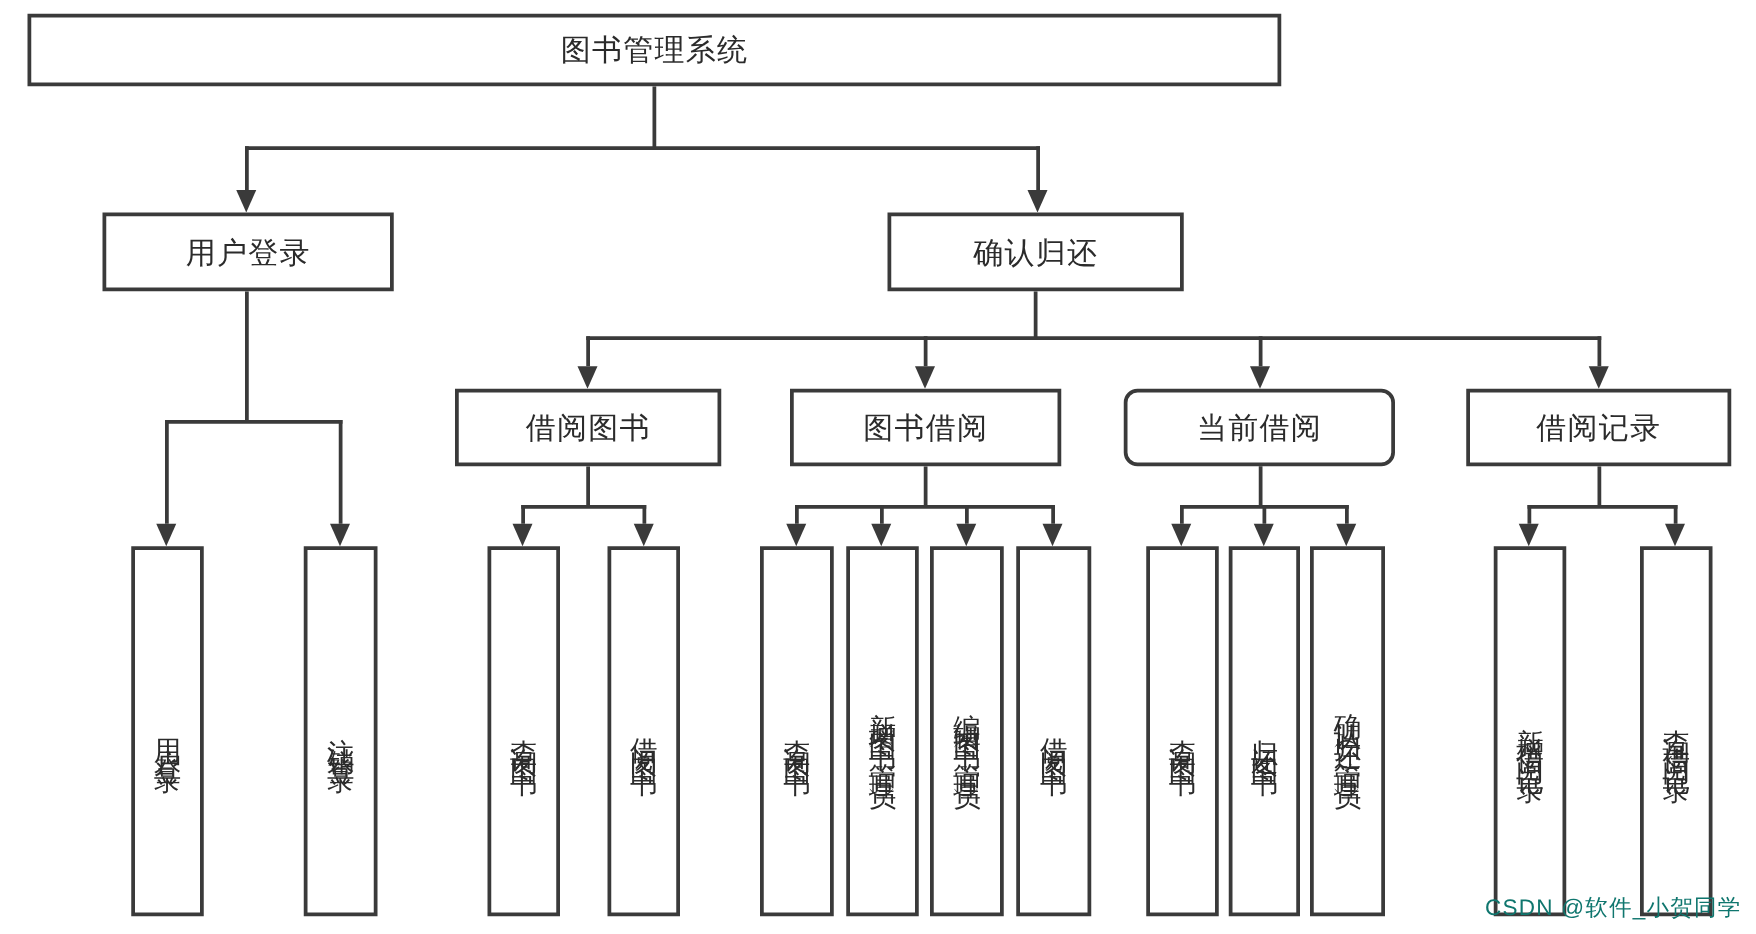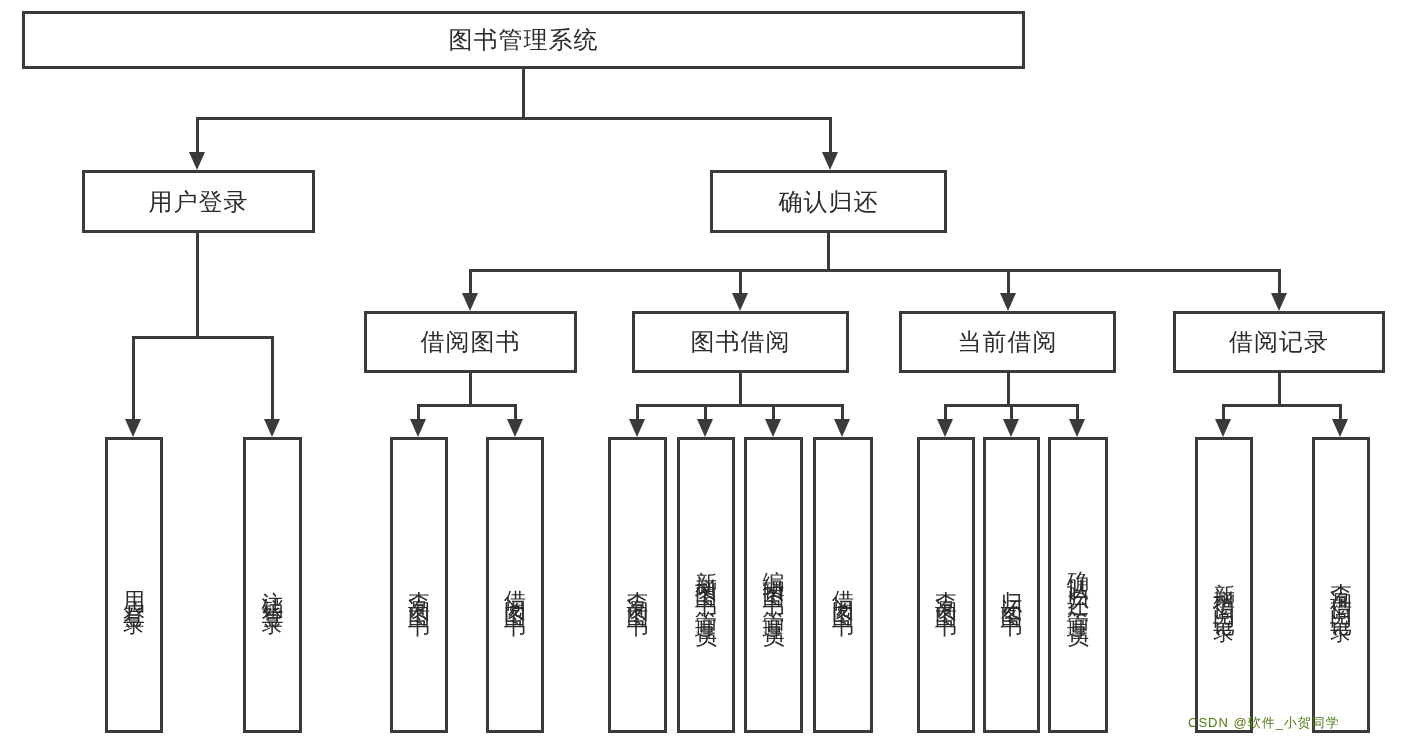--- a/index.html
+++ b/index.html
@@ -23,21 +23,21 @@
     font-size:22px;letter-spacing:8px;line-height:1;margin-bottom:-8px;
   }
   .ln{position:absolute;background:#3a3a3a;z-index:1;}
   .ar{
     position:absolute;width:0;height:0;z-index:1;
     border-left:8px solid transparent;border-right:8px solid transparent;
     border-top:18px solid #3a3a3a;
   }
   .watermark{
     position:absolute;left:1188px;top:714px;z-index:5;
-    font-size:13px;letter-spacing:1px;color:#4d7c0f;white-space:nowrap;
+    font-size:18px;letter-spacing:1px;color:#0f766e;white-space:nowrap;
   }
 </style>
 </head>
 <body>
 
 <div class="stage">
 
   <div class="hbox" style="left:22px;top:11px;width:1003px;height:58px;">
     <span>图书管理系统</span>
   </div>
@@ -73,21 +73,21 @@
   <div class="ar" style="left:1000px;top:293px;"></div>
   <div class="ln" style="left:1278px;top:269px;width:3px;height:24px;"></div>
   <div class="ar" style="left:1271px;top:293px;"></div>
 
   <div class="hbox" style="left:364px;top:311px;width:213px;height:62px;">
     <span>借阅图书</span>
   </div>
   <div class="hbox" style="left:632px;top:311px;width:217px;height:62px;text-align:center;">
     <span>图书借阅</span>
   </div>
-  <div class="hbox" style="left:899px;top:311px;width:217px;height:62px;">
+  <div class="hbox" style="left:899px;top:311px;width:217px;height:62px;border-radius:11px;">
     <span>当前借阅</span>
   </div>
   <div class="hbox" style="left:1173px;top:311px;width:212px;height:62px;">
     <span>借阅记录</span>
   </div>
 
   <div class="ln" style="left:469px;top:373px;width:3px;height:32px;"></div>
   <div class="ln" style="left:417px;top:404px;width:100px;height:3px;"></div>
   <div class="ln" style="left:417px;top:404px;width:3px;height:15px;"></div>
   <div class="ar" style="left:410px;top:419px;"></div>

